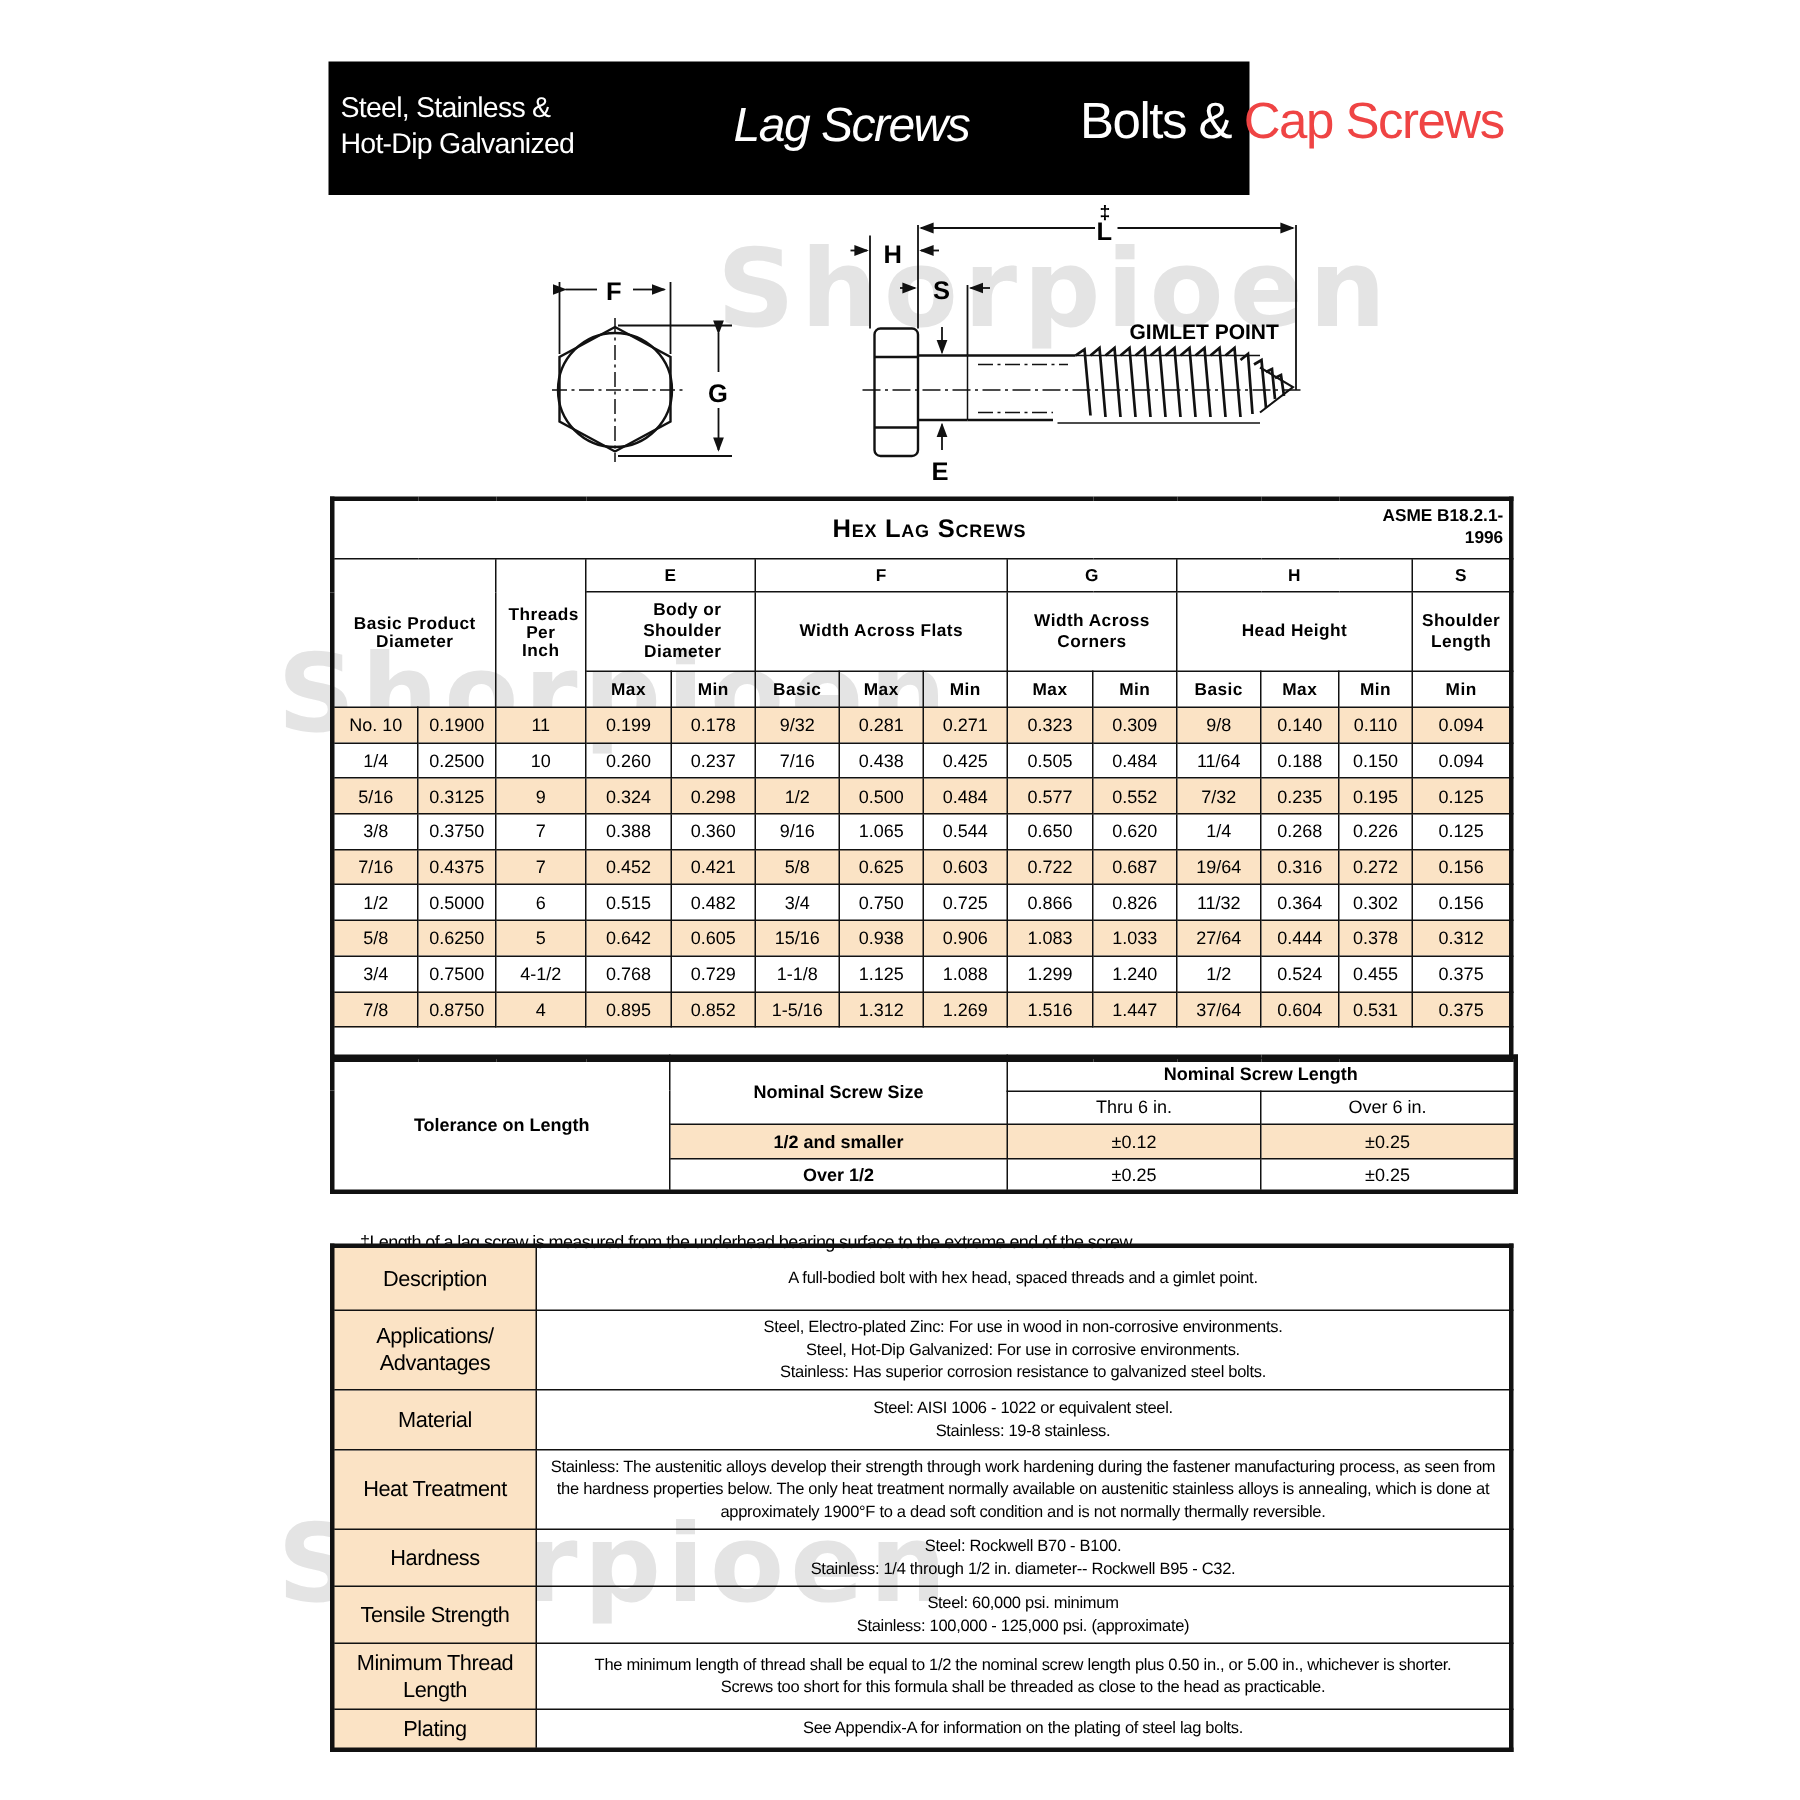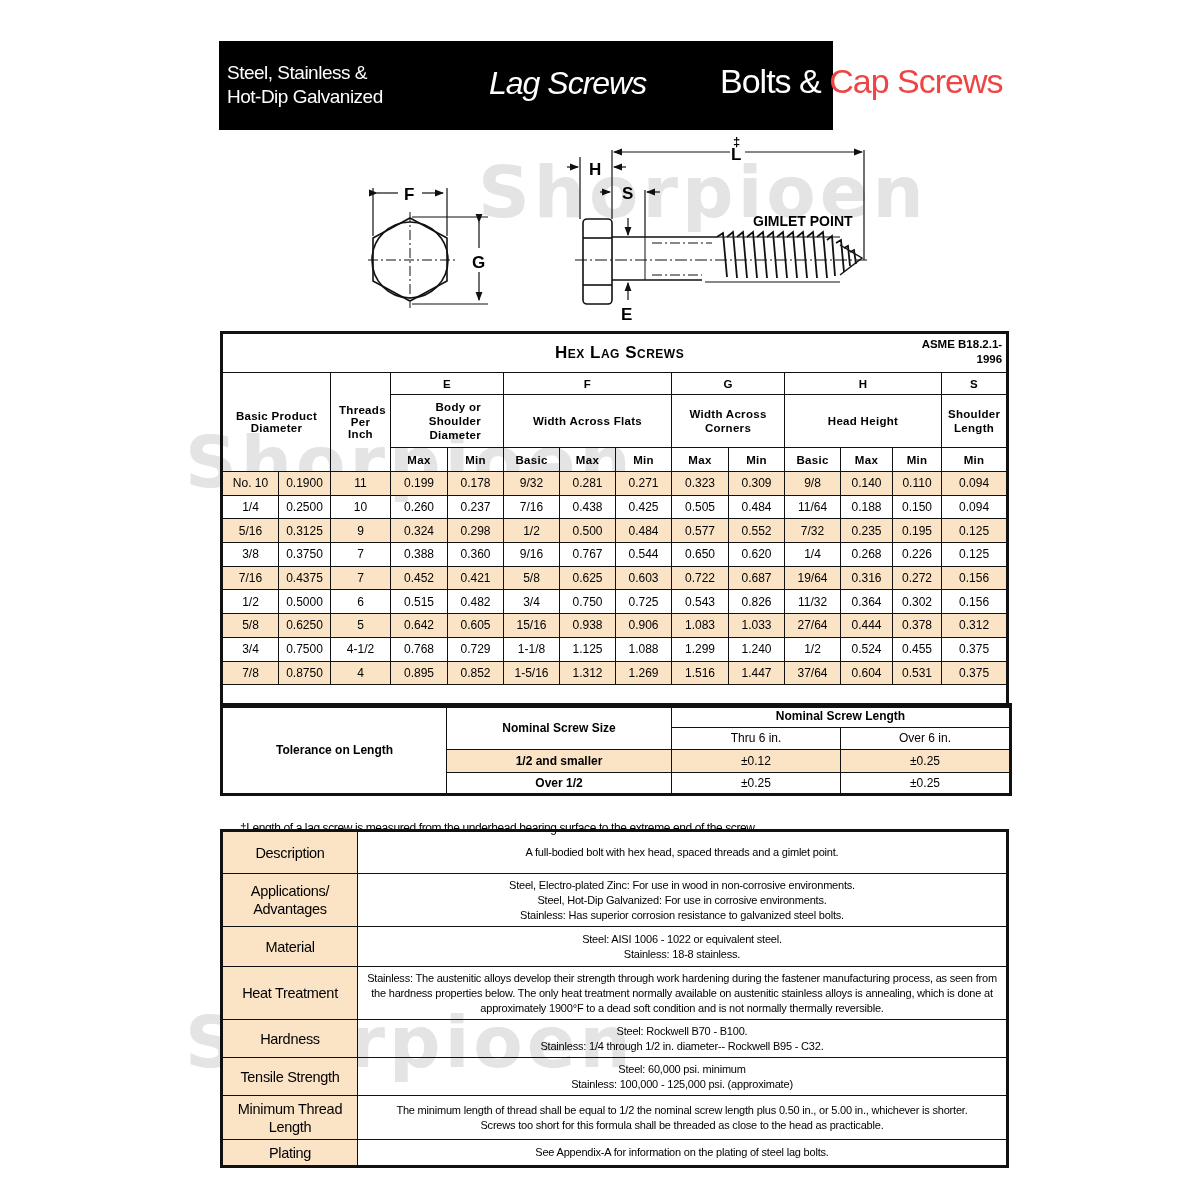--- a/index.html
+++ b/index.html
@@ -228,21 +228,21 @@
         <td>0.195</td>
         <td>0.125</td>
       </tr>
       <tr class="drow">
         <td>3/8</td>
         <td>0.3750</td>
         <td>7</td>
         <td>0.388</td>
         <td>0.360</td>
         <td>9/16</td>
-        <td>0.767</td>
+        <td>1.065</td>
         <td>0.544</td>
         <td>0.650</td>
         <td>0.620</td>
         <td>1/4</td>
         <td>0.268</td>
         <td>0.226</td>
         <td>0.125</td>
       </tr>
       <tr class="drow shade">
         <td>7/16</td>
@@ -262,21 +262,21 @@
       </tr>
       <tr class="drow">
         <td>1/2</td>
         <td>0.5000</td>
         <td>6</td>
         <td>0.515</td>
         <td>0.482</td>
         <td>3/4</td>
         <td>0.750</td>
         <td>0.725</td>
-        <td>0.543</td>
+        <td>0.866</td>
         <td>0.826</td>
         <td>11/32</td>
         <td>0.364</td>
         <td>0.302</td>
         <td>0.156</td>
       </tr>
       <tr class="drow shade">
         <td>5/8</td>
         <td>0.6250</td>
         <td>5</td>
@@ -384,21 +384,21 @@
     <td class="val">
       <span class="line">Steel, Electro-plated Zinc: For use in wood in non-corrosive environments.</span>
       <span class="line">Steel, Hot-Dip Galvanized: For use in corrosive environments.</span>
       <span class="line">Stainless: Has superior corrosion resistance to galvanized steel bolts.</span>
     </td>
   </tr>
   <tr style="height:40px">
     <td class="lbl">Material</td>
     <td class="val">
       <span class="line">Steel: AISI 1006 - 1022 or equivalent steel.</span>
-      <span class="line">Stainless: 18-8 stainless.</span>
+      <span class="line">Stainless: 19-8 stainless.</span>
     </td>
   </tr>
   <tr style="height:53px">
     <td class="lbl">Heat Treatment</td>
     <td class="val">Stainless: The austenitic alloys develop their strength through work hardening during the fastener manufacturing process, as seen from the hardness properties below.  The only heat treatment normally available on austenitic stainless alloys is annealing, which is done at approximately 1900°F to a dead soft condition and is not normally thermally reversible.</td>
   </tr>
   <tr style="height:38px">
     <td class="lbl">Hardness</td>
     <td class="val">
       <span class="line">Steel: Rockwell B70 - B100.</span>

